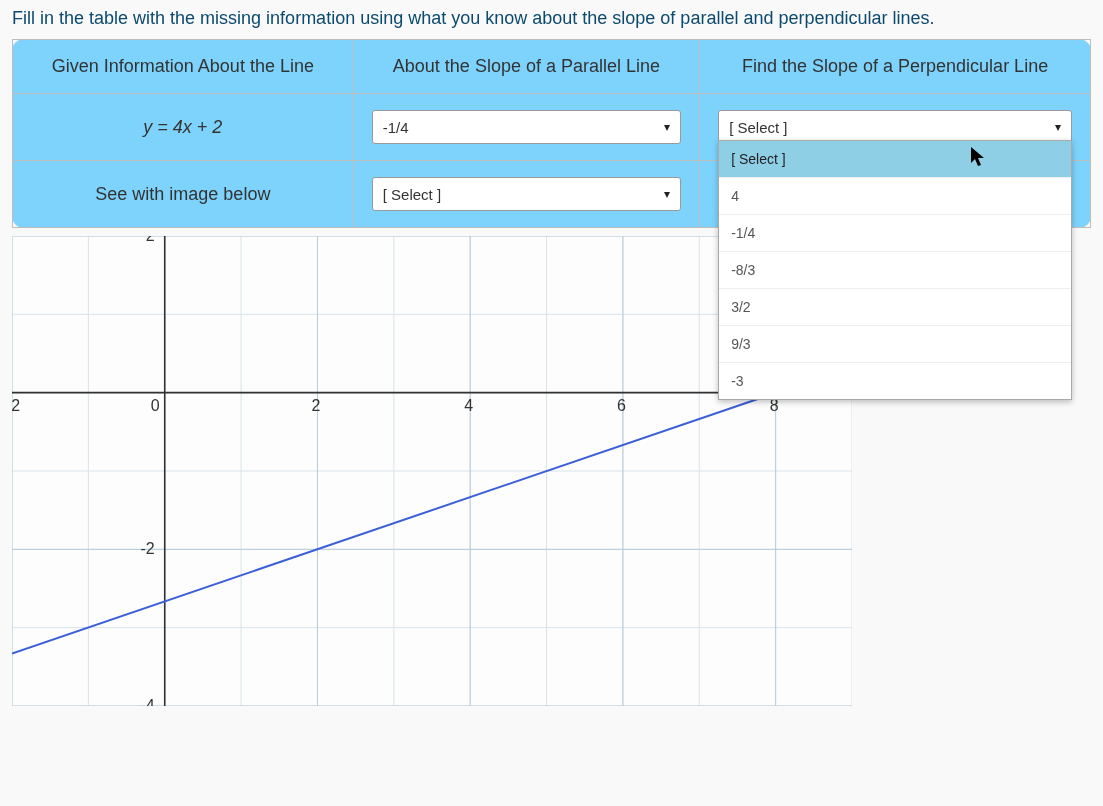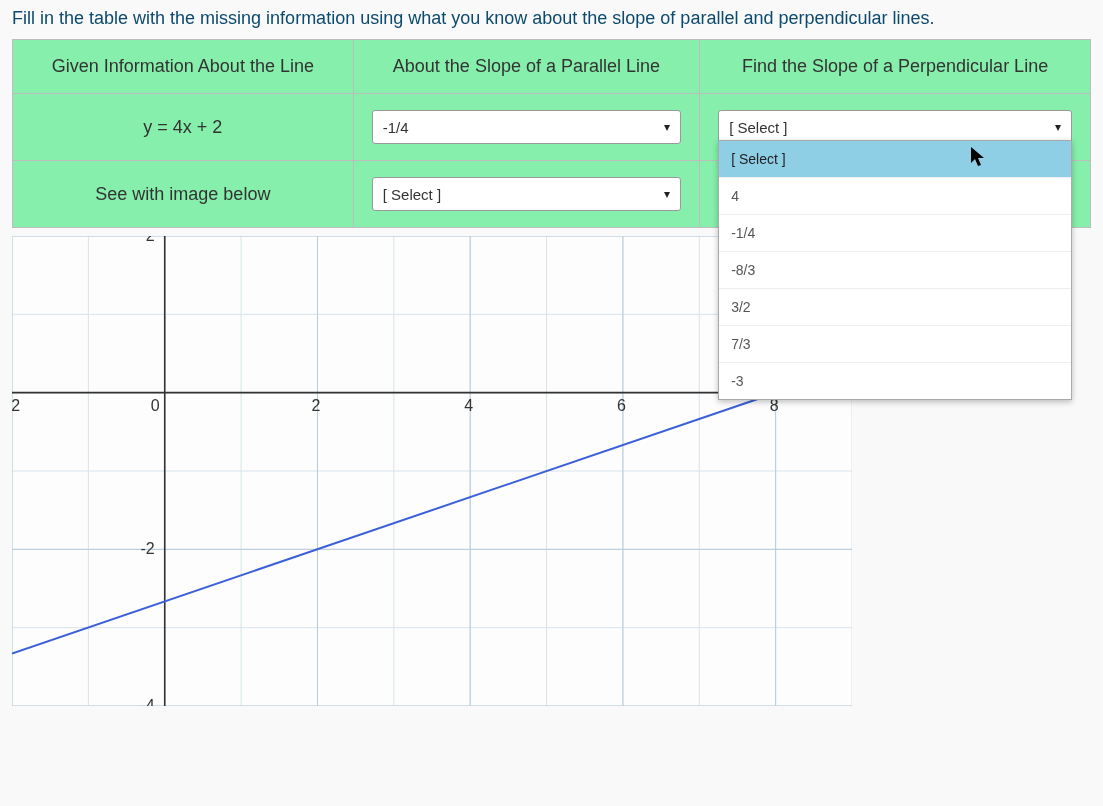--- a/index.html
+++ b/index.html
@@ -12,34 +12,35 @@
     width: 1103px;
   }
   .instruction {
     font-size: 18px;
     color: #0c4a6e;
     margin: 0 0 10px 0;
   }
   table.main {
     border-collapse: collapse;
     width: 100%;
-    background: #86efac;
+    background: #7dd3fc;
+    border-radius: 12px;
   }
   table.main th, table.main td {
     border: 1px solid #bdbdbd;
     padding: 16px 18px;
     text-align: center;
     font-weight: 400;
     font-size: 18px;
     color: #333;
     vertical-align: middle;
     position: relative;
   }
   table.main th { font-weight: 400; }
-  .math { }
+  .math { font-style: italic; }
   .select-box {
     width: 100%;
     height: 34px;
     border: 1px solid #999;
     border-radius: 3px;
     background: #fff;
     display: flex;
     align-items: center;
     justify-content: space-between;
     padding: 0 10px;
@@ -115,21 +116,21 @@
         <div class="select-box">
           <span>[ Select ]</span>
           <span class="caret">▾</span>
         </div>
         <div class="dropdown">
           <div class="opt selected">[ Select ]</div>
           <div class="opt">4</div>
           <div class="opt">-1/4</div>
           <div class="opt">-8/3</div>
           <div class="opt">3/2</div>
-          <div class="opt">7/3</div>
+          <div class="opt">9/3</div>
           <div class="opt">-3</div>
         </div>
         <div class="cursor-arrow">
           <svg viewBox="0 0 18 22">
               <path d="M1 1 L1 17 L5 13 L8 20 L11 19 L8 12 L14 12 Z" fill="#000"></path>
             </svg>
         </div>
       </td>
     </tr>
     <tr>

